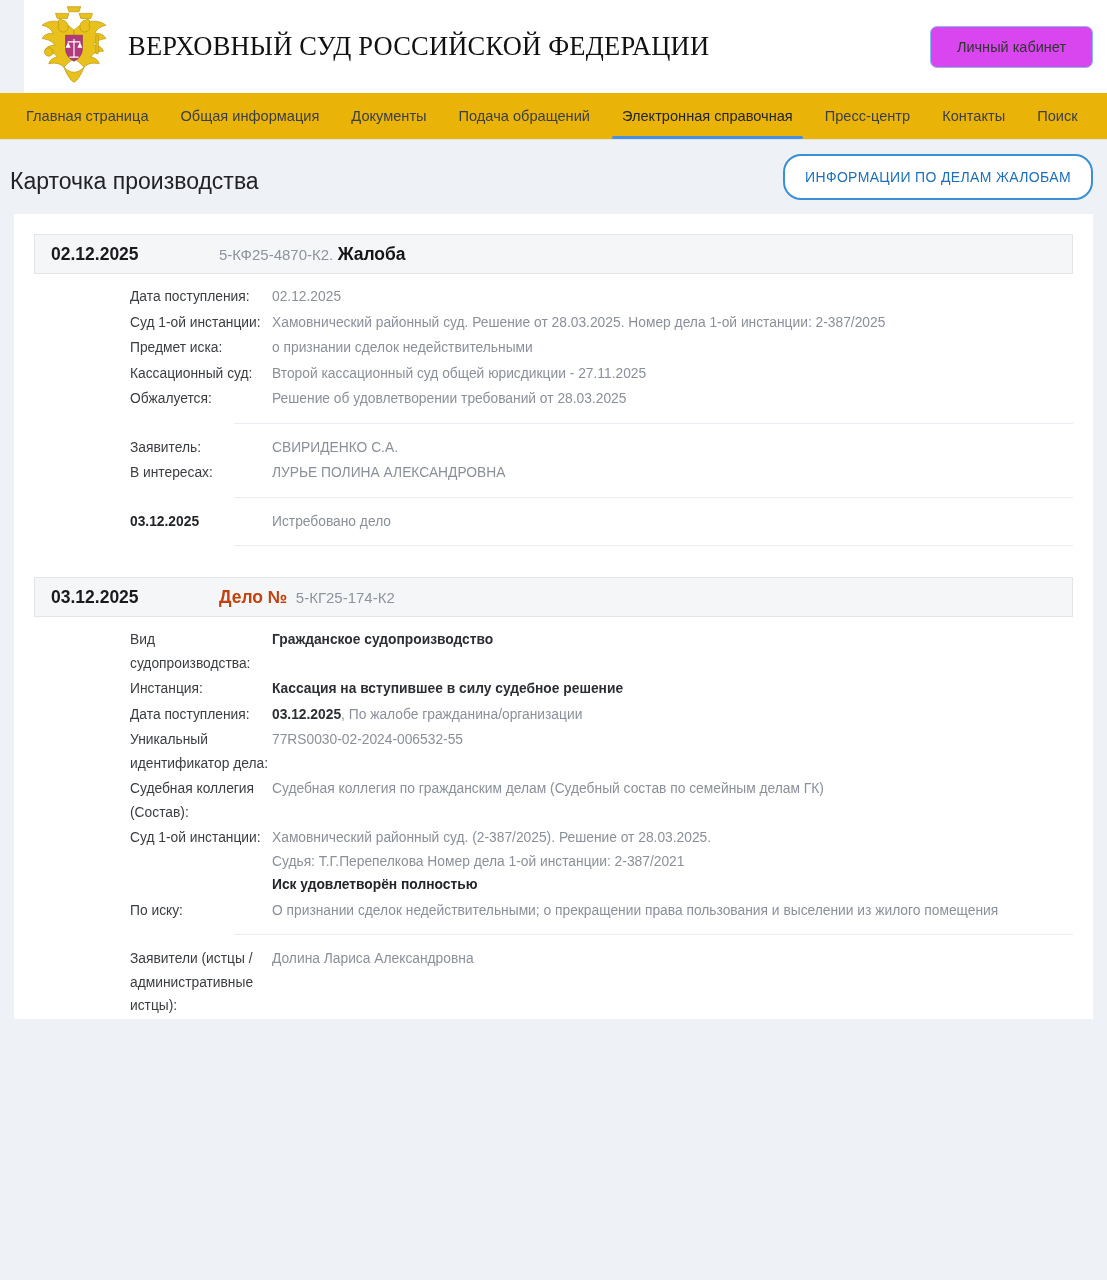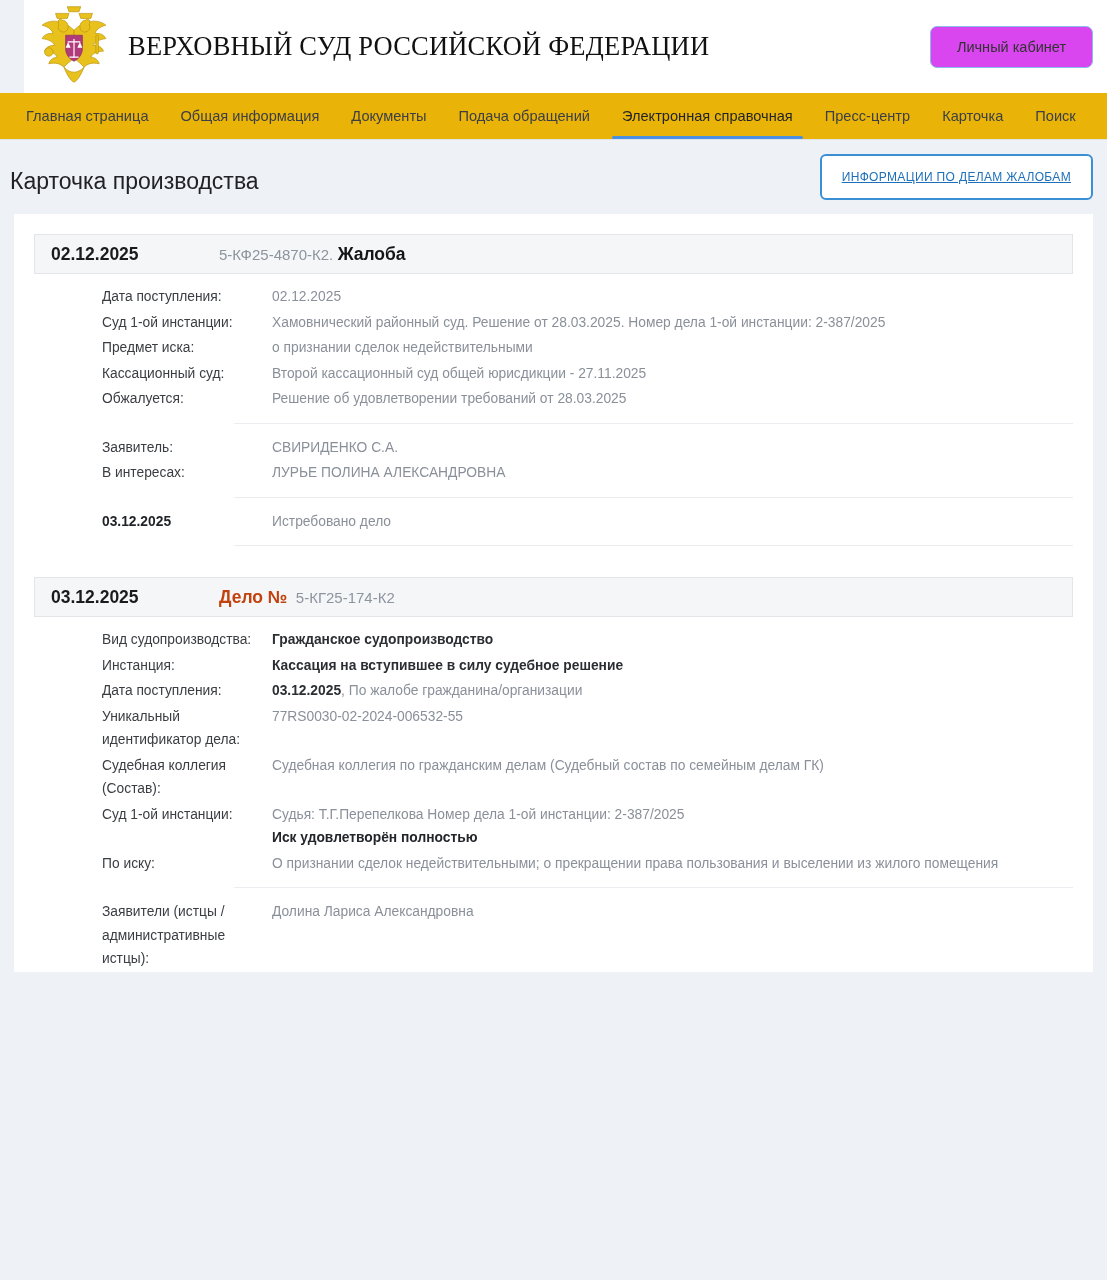--- a/index.html
+++ b/index.html
@@ -108,32 +108,31 @@
     color: #222226;
   }
 
   .info-button {
     position: absolute;
     right: 14px;
     top: 14px;
     height: 46px;
     padding: 0 20px;
     border: 2px solid #3b8fd4;
-    border-radius: 6px;
+    border-radius: 18px;
     background: #ffffff;
     color: #1d6fba;
-    font-size: 12px;
+    font-size: 14px;
     letter-spacing: 0.35px;
     font-weight: 400;
     cursor: pointer;
     display: flex;
     align-items: center;
     justify-content: center;
     white-space: nowrap;
-    text-decoration: underline;
   }
 
   
   .card {
     background: #ffffff;
     margin: 0 14px 0 14px;
     padding: 20px 0 0 0;
   }
 
   .case-block { padding: 0 0 0 0; }
@@ -182,21 +181,21 @@
 
   .frow {
     display: flex;
     align-items: flex-start;
     padding: 1px 0;
   }
 
   .fkey {
     flex: 0 0 258px;
     width: 258px;
-    padding-left: 88px;
+    padding-left: 116px;
     font-size: 13.8px;
     color: #3a3d42;
     line-height: 23.5px;
   }
 
   .fval {
     flex: 1 1 auto;
     font-size: 13.8px;
     color: #8a9099;
     line-height: 23.5px;
@@ -252,21 +251,21 @@
   <button class="lk-button">Личный кабинет</button>
 </div>
 
 <nav class="nav-bar">
   <div class="nav-item">Главная страница</div>
   <div class="nav-item">Общая информация</div>
   <div class="nav-item">Документы</div>
   <div class="nav-item">Подача обращений</div>
   <div class="nav-item active">Электронная справочная</div>
   <div class="nav-item">Пресс-центр</div>
-  <div class="nav-item">Карточка</div>
+  <div class="nav-item">Контакты</div>
   <div class="nav-item">Поиск</div>
 </nav>
 
 <div class="page-head">
   <div class="page-title">Карточка производства</div>
   <button class="info-button">ИНФОРМАЦИИ ПО ДЕЛАМ ЖАЛОБАМ</button>
 </div>
 
 <div class="card">
 
@@ -354,21 +353,22 @@
         <div class="fkey">Уникальный идентификатор дела:</div>
         <div class="fval">77RS0030-02-2024-006532-55</div>
       </div>
       <div class="frow">
         <div class="fkey">Судебная коллегия (Состав):</div>
         <div class="fval">Судебная коллегия по гражданским делам  (Судебный состав по семейным делам ГК)</div>
       </div>
       <div class="frow">
         <div class="fkey">Суд 1-ой инстанции:</div>
         <div class="fval">
-          <div>Судья: Т.Г.Перепелкова Номер дела 1-ой инстанции: 2-387/2025</div>
+          <div>Хамовнический районный суд. (2-387/2025).  Решение от 28.03.2025.</div>
+          <div>Судья: Т.Г.Перепелкова Номер дела 1-ой инстанции: 2-387/2021</div>
           <div style="color:#222529;font-weight:bold">Иск удовлетворён полностью</div>
         </div>
       </div>
       <div class="frow">
         <div class="fkey">По иску:</div>
         <div class="fval">О признании сделок недействительными; о прекращении права пользования и выселении из жилого помещения</div>
       </div>
     </div>
 
     <div class="divider"></div>

